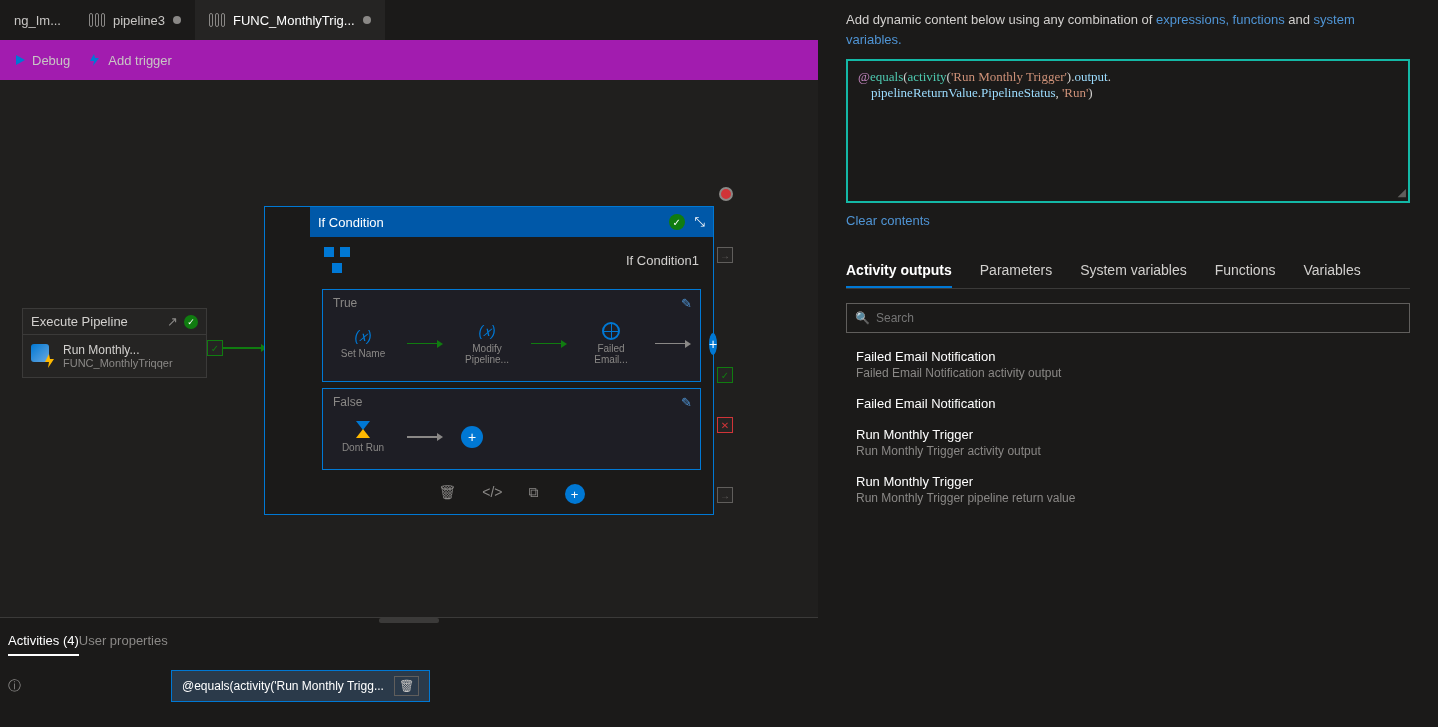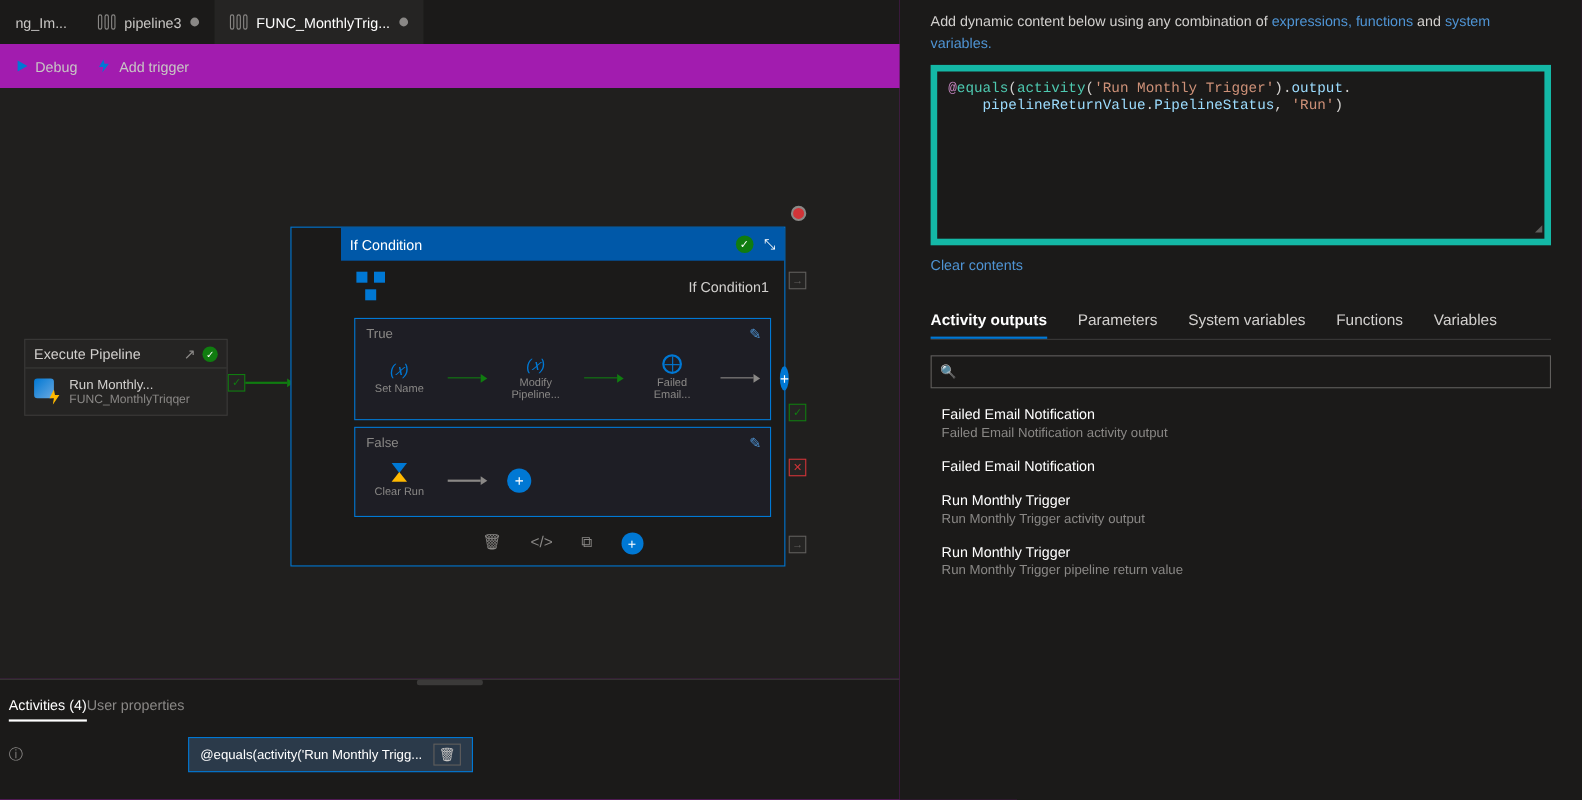--- a/index.html
+++ b/index.html
@@ -262,24 +262,24 @@
 }
 .expr-box .del{border:1px solid #605e5c;padding:2px 4px;color:#c8c6c4;cursor:pointer}
 
 
 .instr {
   font-size: 13px; color:#d2d0ce; line-height:1.5;
 }
 .instr a{color:#4f94d4;text-decoration:none}
 .code-area {
   margin-top:10px;
-  border:6px solid #14b8a6;
-  height:164px;
+  border:2px solid #14b8a6;
+  height:144px;
   padding:8px 10px;
-  font-family:Liberation Mono, monospace;
+  font-family:Liberation Serif, serif;
   font-size:13px;
   white-space:pre;
   overflow:auto;
   position:relative;
   resize: none;
 }
 .code-area .fn{color:#4ec9b0}
 .code-area .str{color:#ce9178}
 .code-area .prop{color:#9cdcfe}
 .code-area .at{color:#c586c0}
@@ -428,21 +428,21 @@
       </div>
 
       <div class="branch">
         <div class="pencil">✎</div>
         <div class="branch-label">False</div>
         <div class="branch-content">
           <div class="act">
             <div class="ic">
                 <div class="hourglass"></div>
               </div>
-            <span>Clear Run</span>
+            <span>Dont Run</span>
           </div>
           <div class="arrow-grey">
               <div class="line"></div>
               <div class="head"></div>
             </div>
           <div class="plus-circle">+</div>
         </div>
       </div>
 
       <div class="if-footer">
@@ -496,20 +496,21 @@
   <div class="dyn-tabs">
     <div class="dyn-tab active">Activity outputs</div>
     <div class="dyn-tab">Parameters</div>
     <div class="dyn-tab">System variables</div>
     <div class="dyn-tab">Functions</div>
     <div class="dyn-tab">Variables</div>
   </div>
 
   <div class="search-box">
     <span class="search-ic">🔍</span>
+    <input placeholder="Search" style="">
   </div>
 
   <div class="result-list">
     <div class="result-item">
       <div class="r-title">Failed Email Notification</div>
       <div class="r-sub">Failed Email Notification activity output</div>
     </div>
     <div class="result-item">
       <div class="r-title">Failed Email Notification</div>
     </div>

